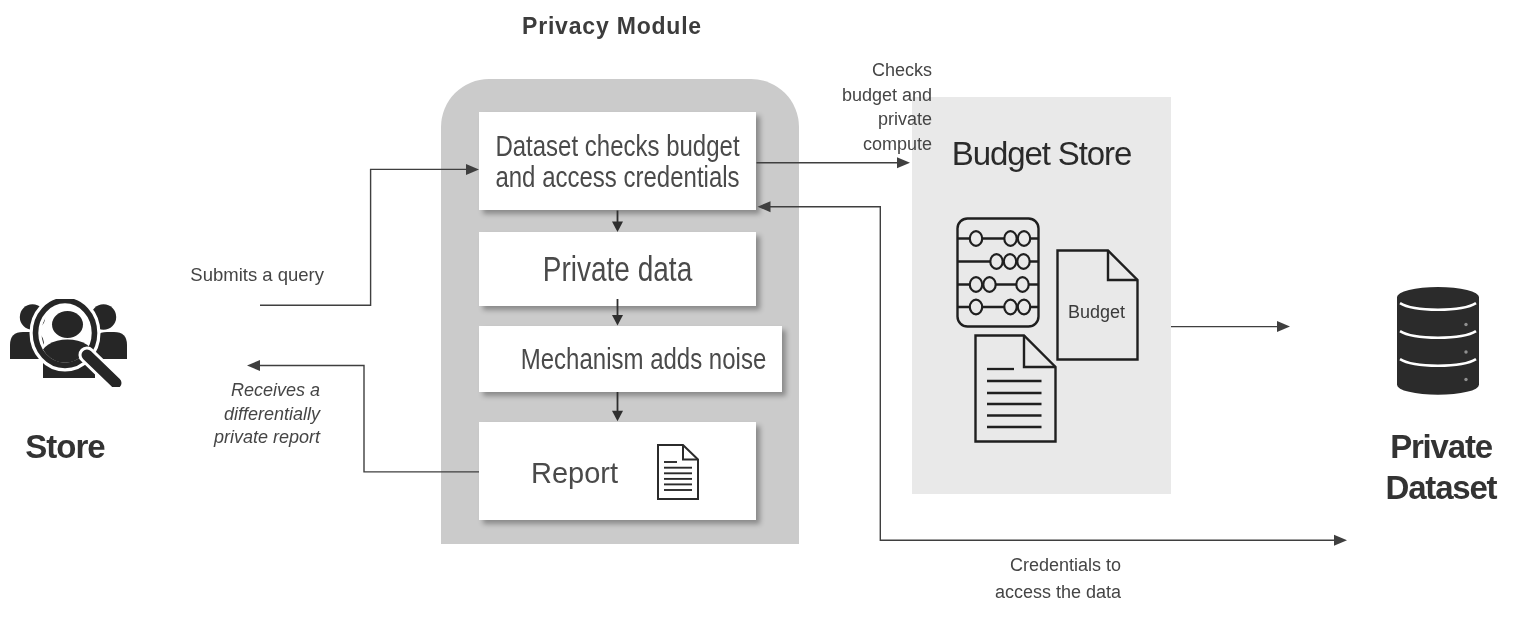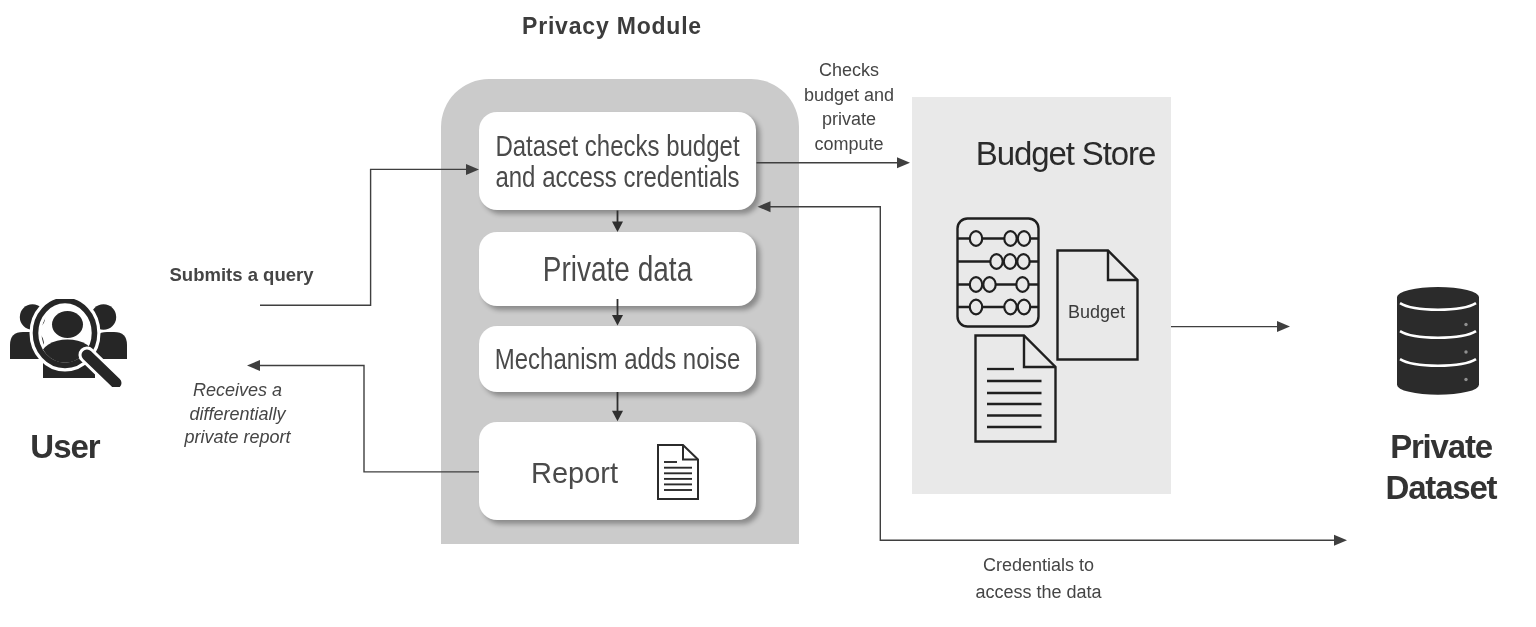--- a/index.html
+++ b/index.html
@@ -1,61 +1,61 @@
 <!DOCTYPE html>
 <html><head>
 <meta charset="utf-8">
 <style>
   html,body{margin:0;padding:0;}
   body{width:1536px;height:627px;background:#ffffff;font-family:"Liberation Sans",sans-serif;position:relative;overflow:hidden;}
   .abs{position:absolute;}
-  .lbl{color:#454545;text-align:center;line-height:24px;font-size:18px;}
-  .whitebox{position:absolute;left:479px;width:277px;background:#ffffff;box-shadow:4px 4px 5px rgba(0,0,0,0.32);display:flex;align-items:center;justify-content:center;text-align:center;color:#4a4a4a;border-radius:18px;}
+  .lbl{color:#454545;text-align:right;line-height:24px;font-size:18px;}
+  .whitebox{position:absolute;left:479px;width:277px;background:#ffffff;box-shadow:4px 4px 5px rgba(0,0,0,0.32);display:flex;align-items:center;justify-content:center;text-align:center;color:#4a4a4a;}
 </style>
 </head>
 <body>
 
 <div class="abs" style="left:433px;top:13px;width:358px;text-align:center;font-size:23px;font-weight:bold;letter-spacing:0.8px;color:#3c3c3c;">Privacy Module</div>
 
 <div class="abs" style="left:441px;top:79px;width:358px;height:465px;background:#cbcbcb;border-radius:48px 48px 0 0;"></div>
 
 <div class="abs" style="left:912px;top:97px;width:259px;height:397px;background:#e9e9e9;"></div>
-<div class="abs" style="left:912px;top:135px;width:259px;text-align:center;font-size:33px;color:#2a2a2a;letter-spacing:-1.1px;line-height:38px;margin-left:24px;">Budget Store</div>
+<div class="abs" style="left:912px;top:135px;width:259px;text-align:center;font-size:33px;color:#2a2a2a;letter-spacing:-1.1px;line-height:38px;">Budget Store</div>
 
 <div class="whitebox" style="top:112px;height:98px;font-size:24px;line-height:25px;">
     <span style="display:block;transform:scaleY(1.22);">Dataset checks budget<br>and access credentials</span>
   </div>
 <div class="whitebox" style="top:232px;height:74px;font-size:28px;">
     <span style="display:block;transform:scaleY(1.22) translateY(1.2px);">Private data</span>
   </div>
-<div class="whitebox" style="top:326px;height:66px;font-size:24px;">
+<div class="whitebox" style="top:326px;height:66px;font-size:24px;padding-left:26px;">
     <span style="display:block;transform:scaleY(1.22);">Mechanism adds noise</span>
   </div>
 <div class="whitebox" style="top:422px;height:98px;"></div>
 <div class="abs" style="left:531px;top:455px;font-size:29px;color:#4a4a4a;line-height:36px;">Report</div>
 
 <svg class="abs" style="left:657px;top:444px;" width="42" height="56" viewBox="0 0 42 56">
   <path d="M1,1 H26 L41,15.5 V55 H1 Z" fill="#ffffff" stroke="#2b2b2b" stroke-width="2"></path>
   <path d="M26,1 V15.5 H41" fill="none" stroke="#2b2b2b" stroke-width="2"></path>
   <g stroke="#2b2b2b" stroke-width="1.9">
   <line x1="7" y1="18" x2="20" y2="18"></line>
   <line x1="7" y1="23.7" x2="35" y2="23.7"></line>
   <line x1="7" y1="29.3" x2="35" y2="29.3"></line>
   <line x1="7" y1="34.9" x2="35" y2="34.9"></line>
   <line x1="7" y1="40.4" x2="35" y2="40.4"></line>
   <line x1="7" y1="46" x2="35" y2="46"></line>
   </g>
 </svg>
 
-<div class="abs lbl" style="left:159px;top:263px;width:165px;font-size:18.5px;font-weight:bold;">Submits a query</div>
+<div class="abs lbl" style="left:159px;top:263px;width:165px;font-size:18.5px;">Submits a query</div>
 <div class="abs lbl" style="left:155px;top:379px;width:165px;line-height:23.7px;font-style:italic;">Receives a<br>differentially<br>private report</div>
 <div class="abs lbl" style="left:766px;top:58px;width:166px;line-height:24.6px;">Checks<br>budget and<br>private<br>compute</div>
 <div class="abs lbl" style="left:956px;top:552px;width:165px;line-height:27px;">Credentials to<br>access the data</div>
 
-<div class="abs" style="left:0px;top:428px;width:130px;text-align:center;font-size:33px;font-weight:bold;letter-spacing:-1px;color:#333333;">User</div>
+<div class="abs" style="left:0px;top:428px;width:130px;text-align:center;font-size:33px;font-weight:bold;letter-spacing:-1px;color:#333333;">Store</div>
 
 <div class="abs" style="left:1361px;top:427px;width:160px;text-align:center;font-size:33px;font-weight:bold;letter-spacing:-1.2px;line-height:40.5px;color:#333333;">Private<br>Dataset</div>
 
 <svg class="abs" style="left:0;top:0;" width="1536" height="627" viewBox="0 0 1536 627">
   <g fill="none" stroke="#3f3f3f" stroke-width="1.4">
     <path d="M260,305.2 H370.6 V169.4 H467"></path>
     <path d="M259,365.5 H364 V471.9 H479"></path>
     <path d="M756.5,162.7 H898"></path>
     <path d="M769,206.7 H880.3 V540.2 H1335"></path>
     <path d="M1171,326.6 H1278"></path>

